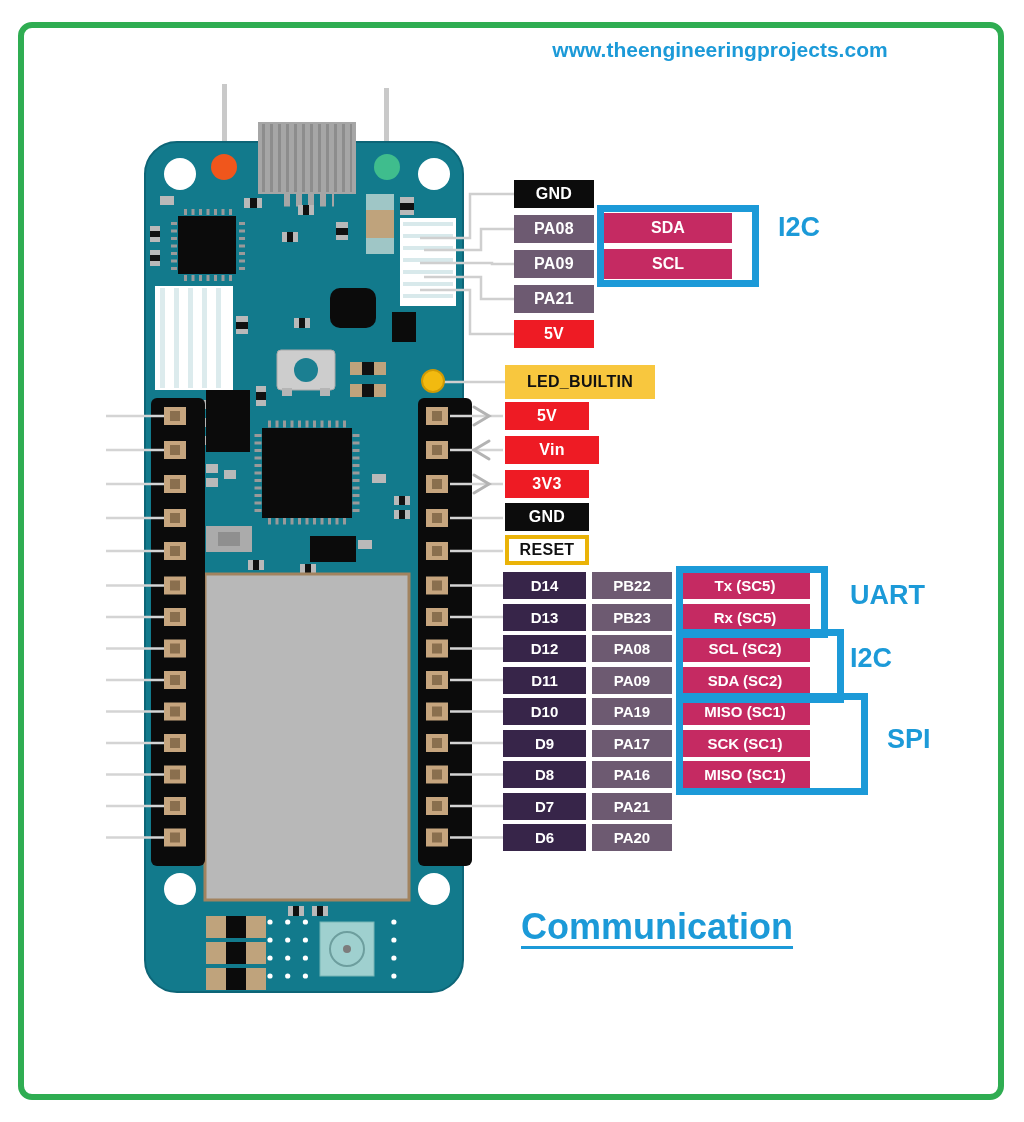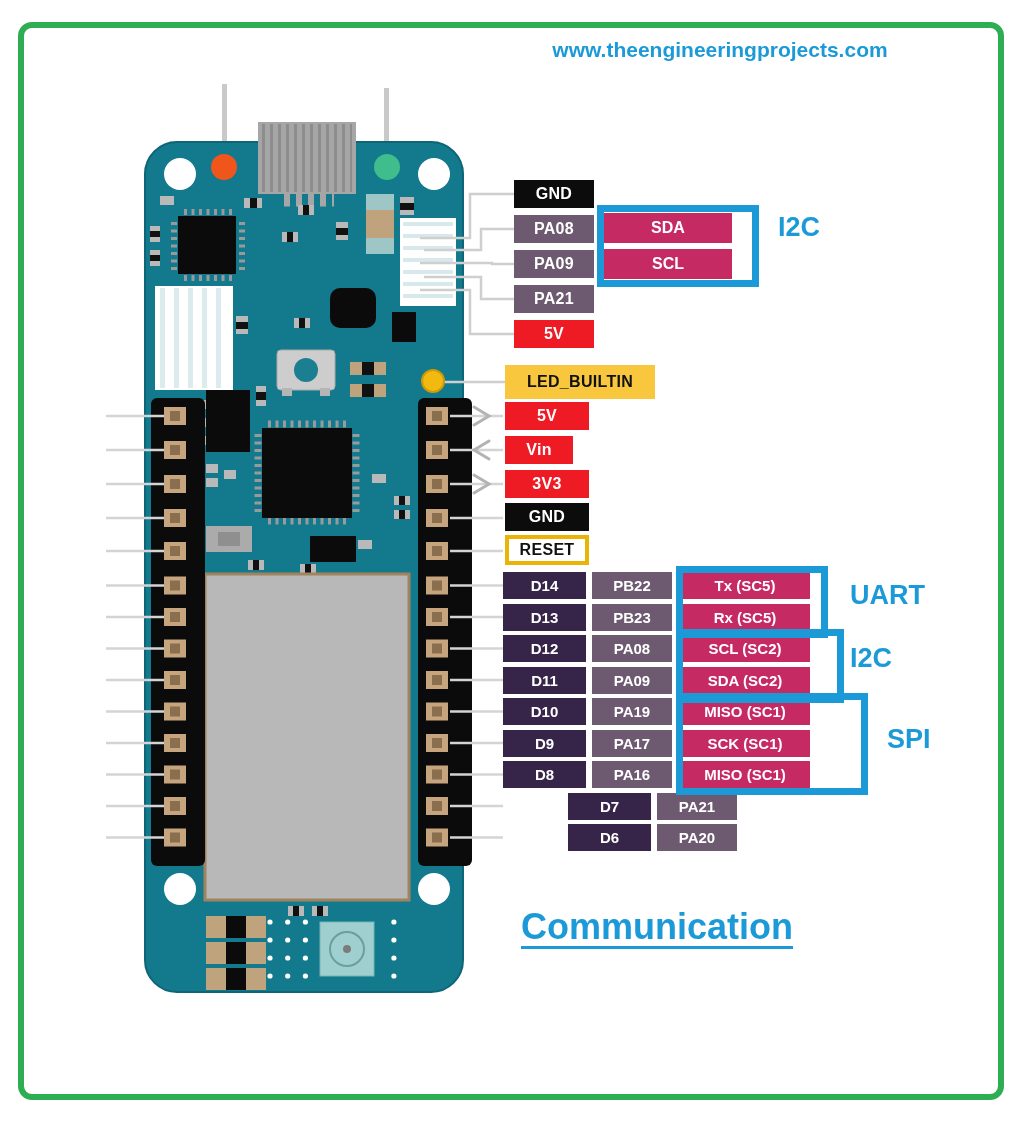--- a/index.html
+++ b/index.html
@@ -17,21 +17,21 @@
     text-align:center;color:#ffffff;font-weight:bold;font-size:16px;letter-spacing:.3px;
   }
   .bg-black{background:#0c0c0c;}
   .bg-mauve{background:#6d5a71;}
   .bg-red{background:#ee1b24;}
   .bg-yellow{background:#f8c73e;color:#111111;}
   .bg-reset{background:#ffffff;border:4px solid #eab308;color:#111111;line-height:21px;}
   .proto-box{position:absolute;z-index:4;border:7px solid #1c9ad8;box-sizing:border-box;background:transparent;}
   .proto-label{position:absolute;z-index:5;color:#1c9ad8;font-size:27px;font-weight:bold;}
   #pin-table{position:absolute;left:503px;top:572px;z-index:3;}
-  .pin-row{display:flex;height:27px;margin-bottom:4.5px;justify-content:center;}
+  .pin-row{display:flex;height:27px;margin-bottom:4.5px;}
   .cell{line-height:27px;text-align:center;color:#fff;font-weight:bold;font-size:15px;box-sizing:border-box;}
   .dcell{width:83px;background:#372549;margin-right:6px;}
   .pcell{width:80px;background:#6d5a71;margin-right:8px;}
   .scell{width:130px;background:#c52a62;}
   #watermark{
     position:absolute;left:520px;top:38px;width:400px;z-index:2;text-align:center;
     color:#1c9ad8;font-size:21px;font-weight:bold;
   }
   #page-title{position:absolute;left:521px;top:900px;z-index:2;color:#1c9ad8;font-weight:bold;font-size:36px;line-height:53px;}
   #page-title .tline{text-decoration:underline;text-decoration-thickness:3px;text-underline-offset:7px;}
@@ -295,21 +295,21 @@
   <div class="pin-label bg-mauve" style="left:514px;top:285px;">PA21</div>
   <div class="pin-label bg-red" style="left:514px;top:320px;">5V</div>
 
   <div class="proto-box" style="left:597px;top:205px;width:162px;height:82px;"></div>
   <div class="sda-bar" style="left:604px;top:213px;">SDA</div>
   <div class="sda-bar" style="left:604px;top:249px;">SCL</div>
   <div class="proto-label" style="left:778px;top:212px;">I2C</div>
 
   <div class="pin-label bg-yellow" style="left:505px;top:365px;width:150px;height:34px;line-height:34px;">LED_BUILTIN</div>
   <div class="pin-label bg-red" style="left:505px;top:402px;width:84px;">5V</div>
-  <div class="pin-label bg-red" style="left:505px;top:436px;width:68px;">Vin</div>
+  <div class="pin-label bg-red" style="left:505px;top:436px;width:94px;">Vin</div>
   <div class="pin-label bg-red" style="left:505px;top:470px;width:84px;">3V3</div>
   <div class="pin-label bg-black" style="left:505px;top:503px;width:84px;">GND</div>
   <div class="pin-label bg-reset" style="left:505px;top:535px;width:84px;height:30px;">RESET</div>
 
   <div id="pin-table">
 
       <div class="pin-row">
         <div class="cell dcell">D14</div>
         <div class="cell pcell">PB22</div>
         <div class="cell scell">Tx (SC5)</div>

